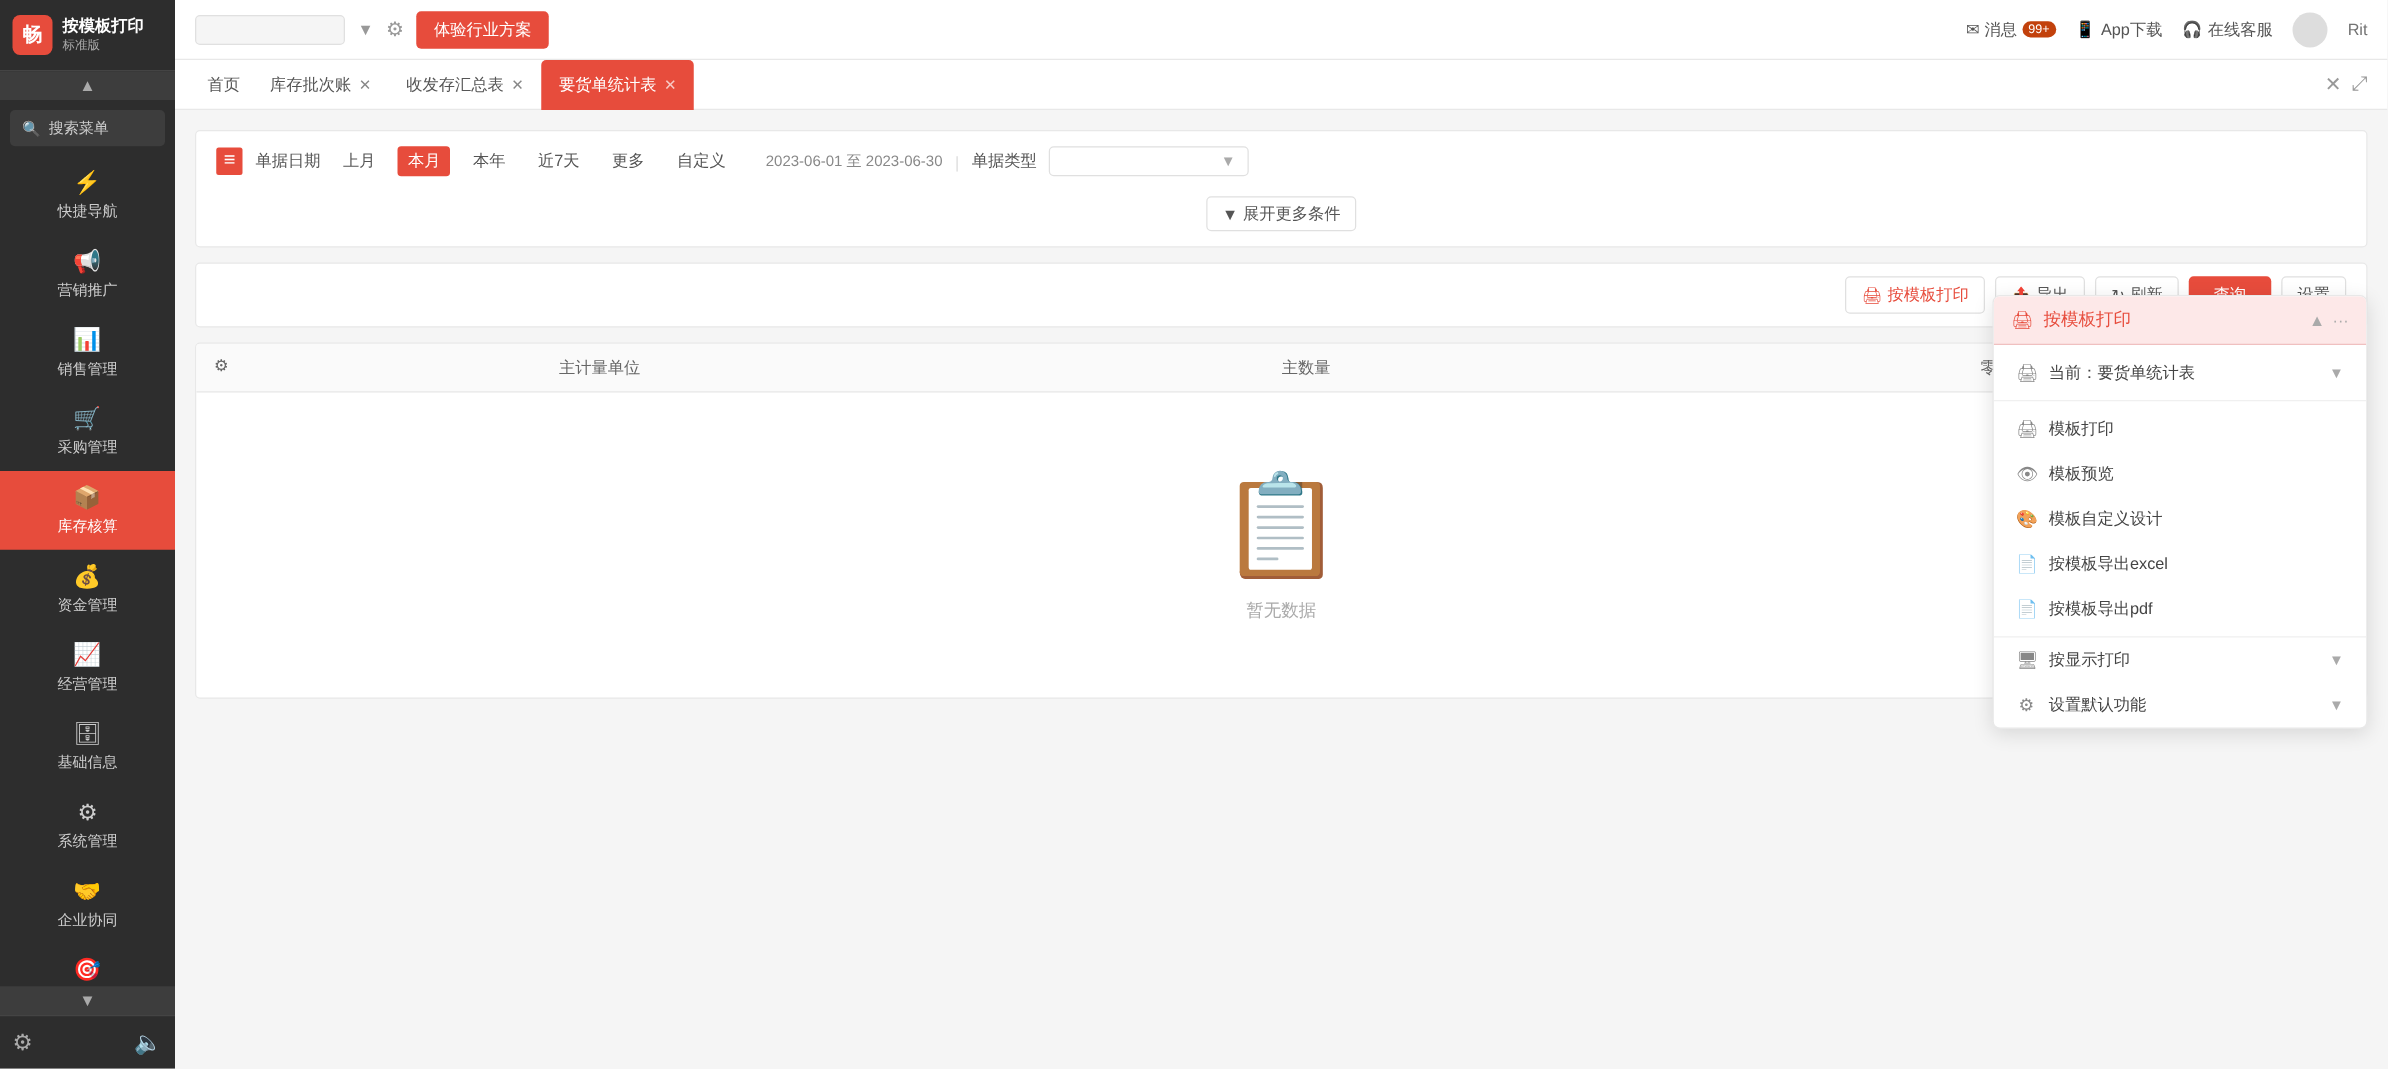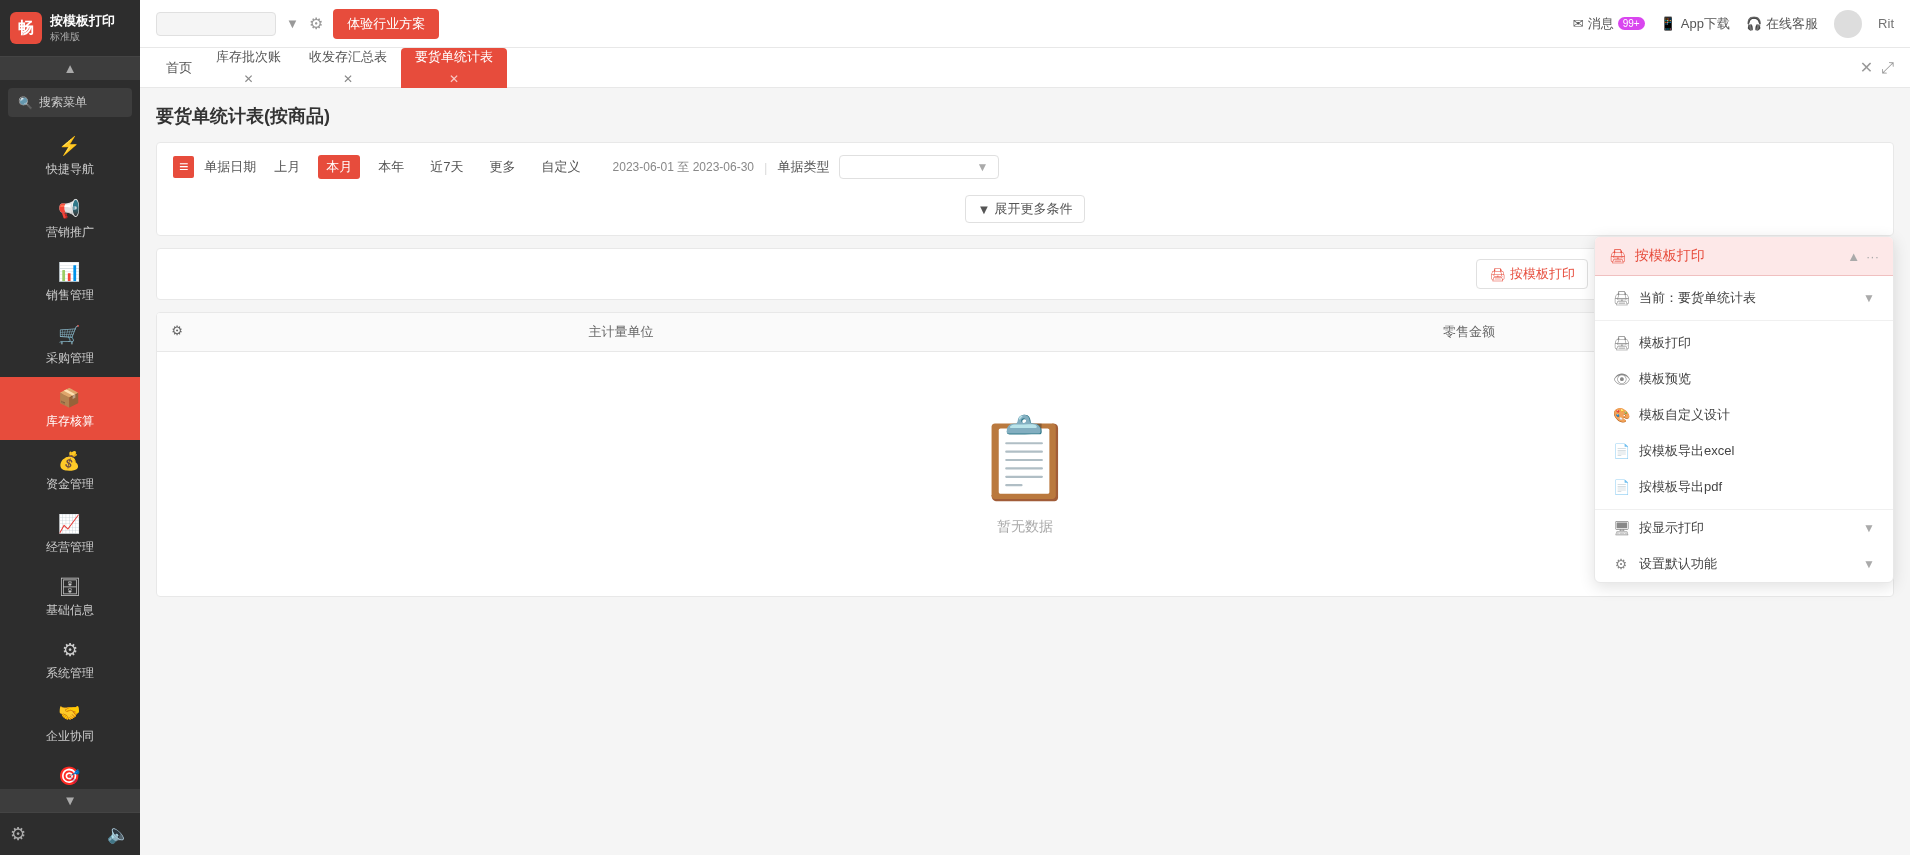--- a/index.html
+++ b/index.html
@@ -143,21 +143,21 @@
     }
     .topbar-right-item {
       display: flex;
       align-items: center;
       gap: 4px;
       color: #555;
       font-size: 13px;
       cursor: pointer;
     }
     .badge {
-      background: #d946ef;
+      background: #c2410c;
       color: white;
       border-radius: 10px;
       font-size: 10px;
       padding: 1px 5px;
     }
     .avatar {
       width: 28px;
       height: 28px;
       background: #ddd;
       border-radius: 50%;
@@ -178,21 +178,20 @@
     .tab {
       display: flex;
       align-items: center;
       gap: 6px;
       padding: 0 14px;
       height: 40px;
       font-size: 13px;
       cursor: pointer;
       color: #555;
       border-right: none;
-      flex-direction: column;
     }
     .tab.active {
       background: #e74c3c;
       color: white;
       border-radius: 4px 4px 0 0;
     }
     .tab .close-icon { font-size: 12px; cursor: pointer; opacity: 0.7; }
     .tab.active .close-icon { color: white; }
     .tabs-bar-right {
       margin-left: auto;
@@ -584,21 +583,20 @@
       <span>要货单统计表</span>
       <span class="close-icon">✕</span>
     </div>
     <div class="tabs-bar-right">
       <span class="tab-close-all">✕</span>
       <span class="tab-maximize">⤢</span>
     </div>
   </div>
 
   <div class="page-area">
-    <div class="page-title">要货单统计表(按商品)</div>
 
     <div class="filter-bar">
       <div class="filter-row">
         <button class="filter-expand-btn">≡</button>
         <span class="filter-label">单据日期</span>
         <button class="date-btn">上月</button>
         <button class="date-btn active">本月</button>
         <button class="date-btn">本年</button>
         <button class="date-btn">近7天</button>
         <button class="date-btn">更多</button>
@@ -639,20 +637,21 @@
         </button>
         <button class="query-btn">查询</button>
         <button class="settings-btn">设置</button>
       </div>
     </div>
 
     <div class="data-table">
       <div class="table-header">
         <div class="th" style="flex:0 0 40px;">⚙</div>
         <div class="th">主计量单位</div>
+        <div class="th">主数量</div>
         <div class="th">零售金额</div>
       </div>
       <div class="empty-state">
         <div class="empty-icon">📋</div>
         <div class="empty-text">暂无数据</div>
       </div>
     </div>
 
     <div class="dropdown-panel">
       <div class="dropdown-header">

